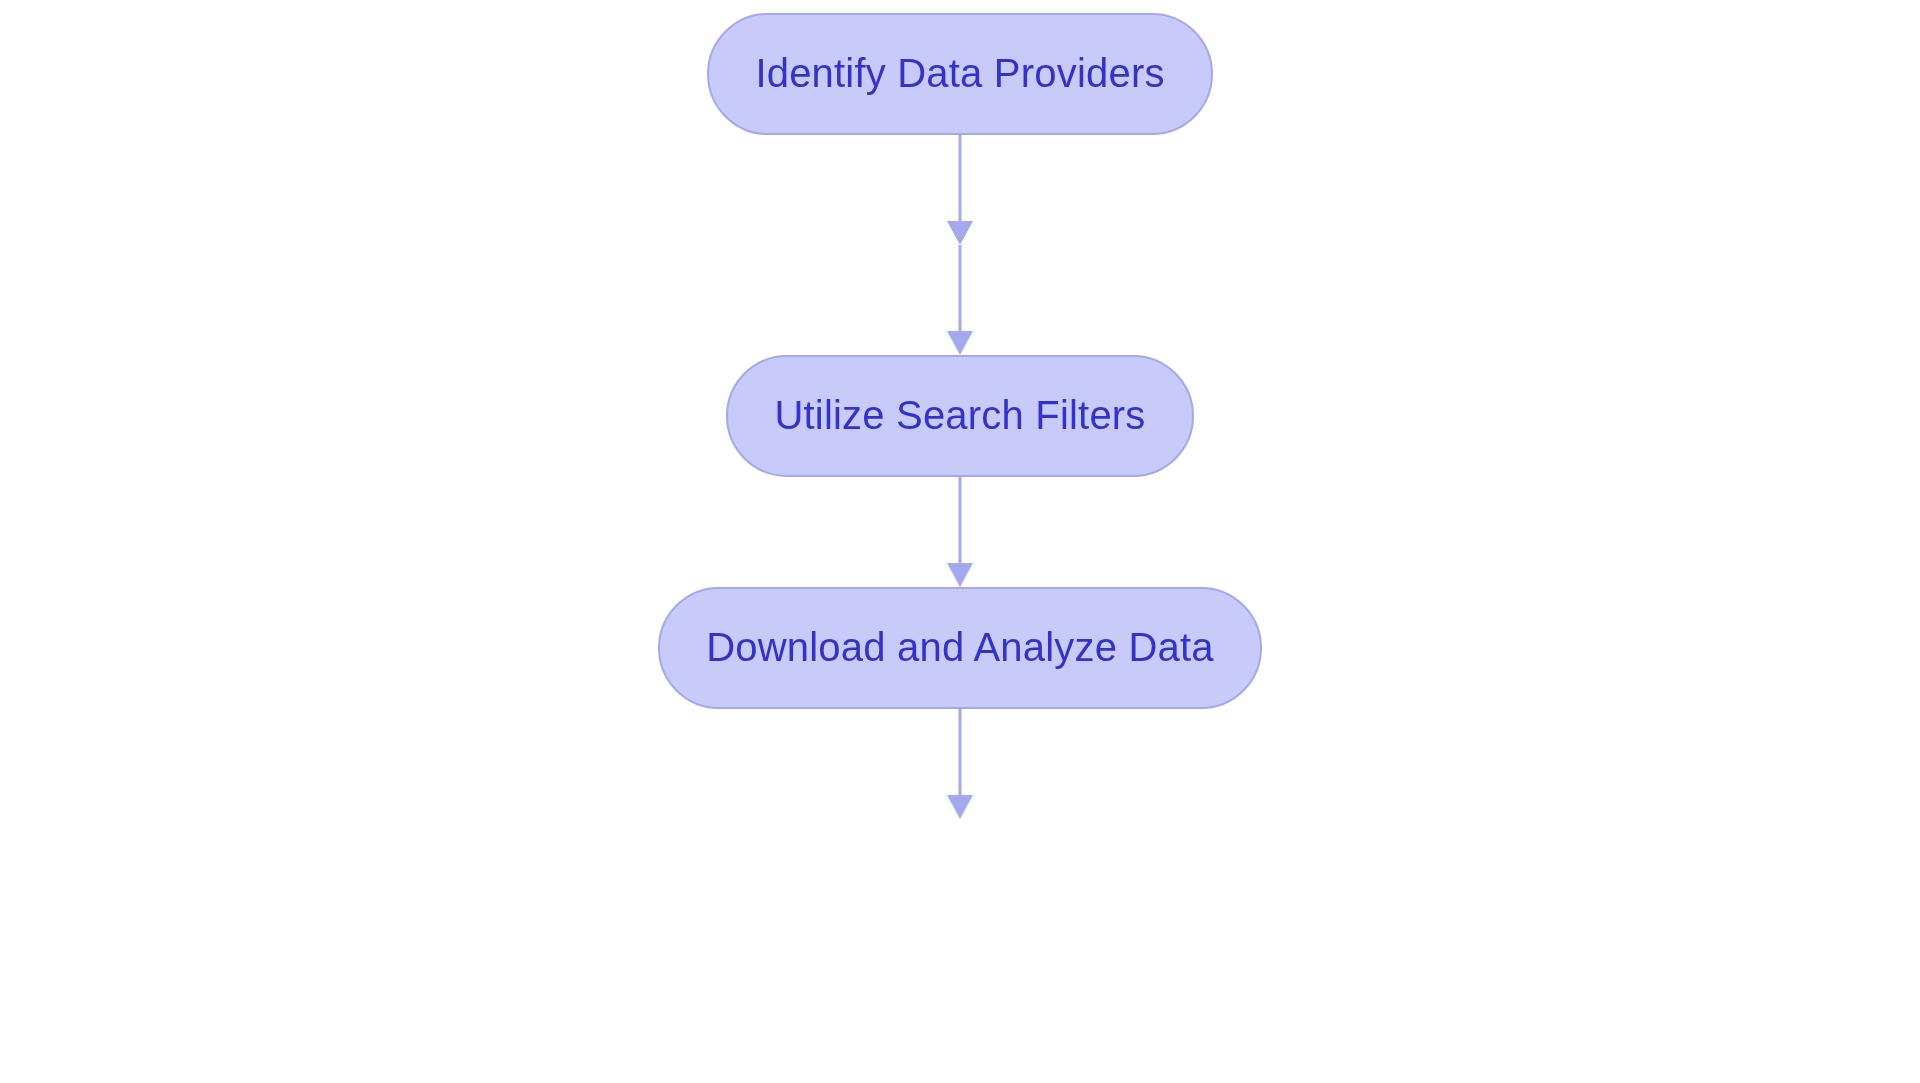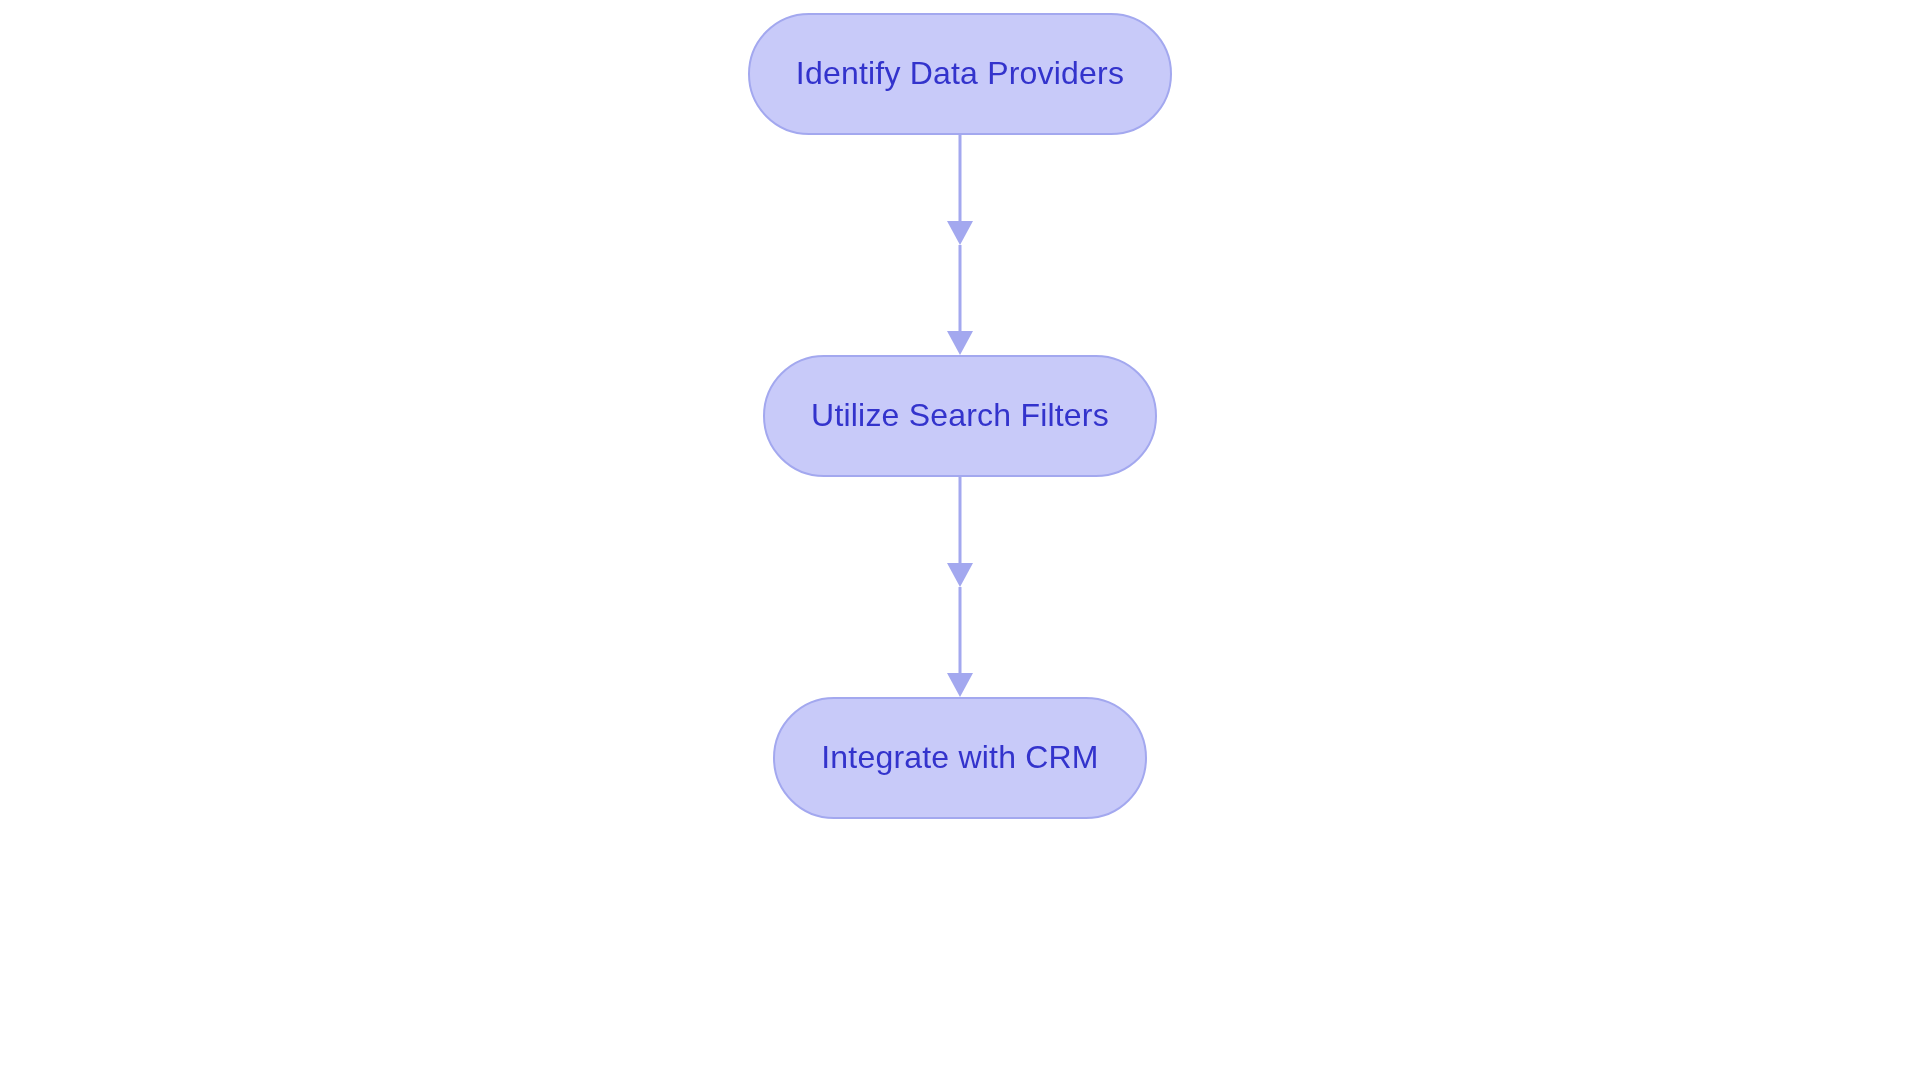--- a/index.html
+++ b/index.html
@@ -36,21 +36,21 @@
   
   .flow-node {
     box-sizing: border-box;
     display: flex;
     align-items: center;
     justify-content: center;
     background: #c8caf9;
     border: 2px solid #a3a8ef;
     border-radius: 9999px;
     color: #3333cc;
-    font-size: 32px;
+    font-size: 40px;
     font-weight: 400;
     letter-spacing: 0.2px;
     line-height: 1;
     white-space: nowrap;
     height: 122px;
     padding: 0 46px;
     user-select: none;
   }
   .flow-node .node-label {
     display: block;
@@ -112,24 +112,24 @@
 
     <div class="flow-node">
       <span class="node-label">Utilize Search Filters</span>
     </div>
 
     <div class="flow-edge">
       <span class="edge-line"></span>
       <span class="edge-head"></span>
     </div>
 
+    <div class="flow-node">
+      <span class="node-label">Download and Analyze Data</span>
+    </div>
 
     <div class="flow-edge">
       <span class="edge-line"></span>
       <span class="edge-head"></span>
     </div>
 
-    <div class="flow-node">
-      <span class="node-label">Integrate with CRM</span>
-    </div>
 
   </div>
 </div>
 
 </body></html>

